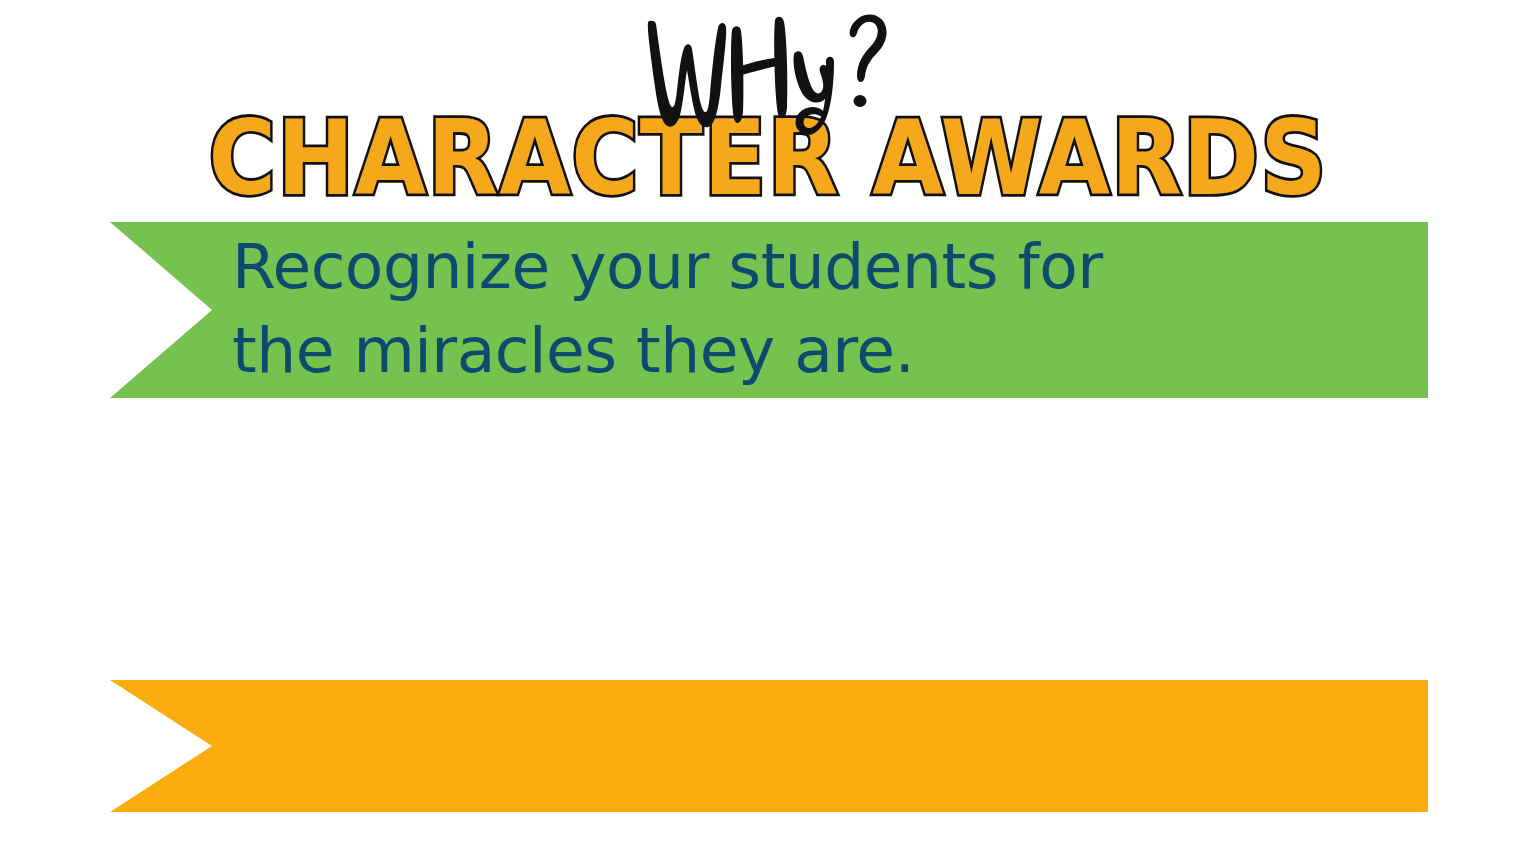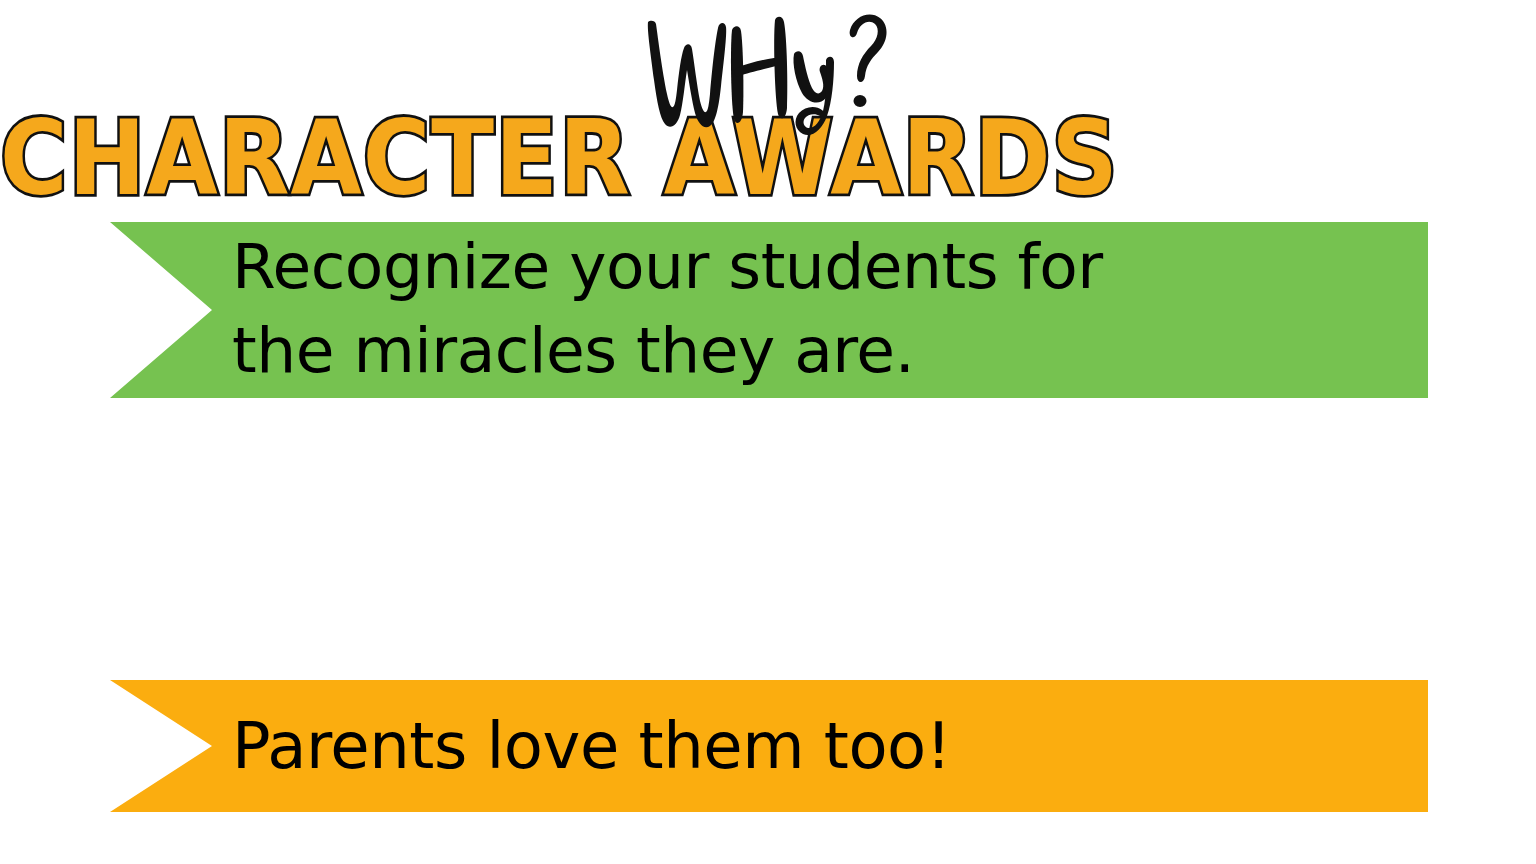--- a/index.html
+++ b/index.html
@@ -39,20 +39,21 @@
   }
   .why-mark svg { display: block; width: 100%; height: 100%; }
 
   .title-wrap {
     position: absolute;
     left: 0;
     top: 106px;
     width: 1536px;
     height: 98px;
     z-index: 2;
+    text-align: center;
   }
   .title-text {
     display: inline-block;
     font-family: "DejaVu Sans", sans-serif;
     font-weight: 700;
     font-size: 92px;
     line-height: 96px;
     letter-spacing: 1px;
     color: #F5A81C;
     -webkit-text-stroke: 5px #111111;
@@ -75,21 +76,21 @@
     inset: 0;
   }
   .banner .banner-shape svg {
     display: block;
     width: 100%;
     height: 100%;
   }
   .banner-text {
     position: relative;
     z-index: 2;
-    color: #000000;
+    color: #0c4a6e;
     font-family: "DejaVu Sans", sans-serif;
     font-weight: 400;
     letter-spacing: -0.5px;
     white-space: pre-line;
   }
 
   #banner-green {
     left: 110px;
     top: 222px;
     width: 1318px;
@@ -189,16 +190,15 @@
 the miracles they are.</div>
   </div>
 
 
   <div class="banner" id="banner-orange">
     <div class="banner-shape">
       <svg viewBox="0 0 1318 132" preserveAspectRatio="none" xmlns="http://www.w3.org/2000/svg">
         <path d="M0 0 H1318 V132 H0 L102 66 Z" fill="#FBAD0F"></path>
       </svg>
     </div>
-    <div class="banner-text">Parents love them too!</div>
   </div>
 
 </div>
 
 </body></html>

